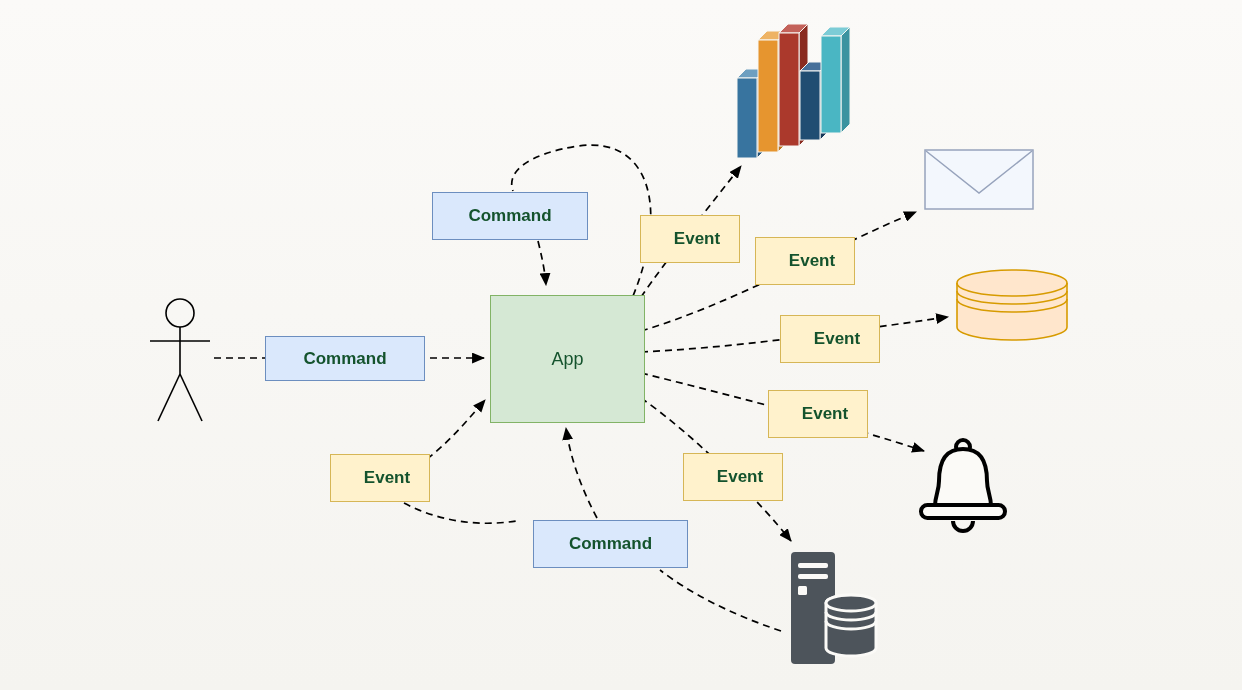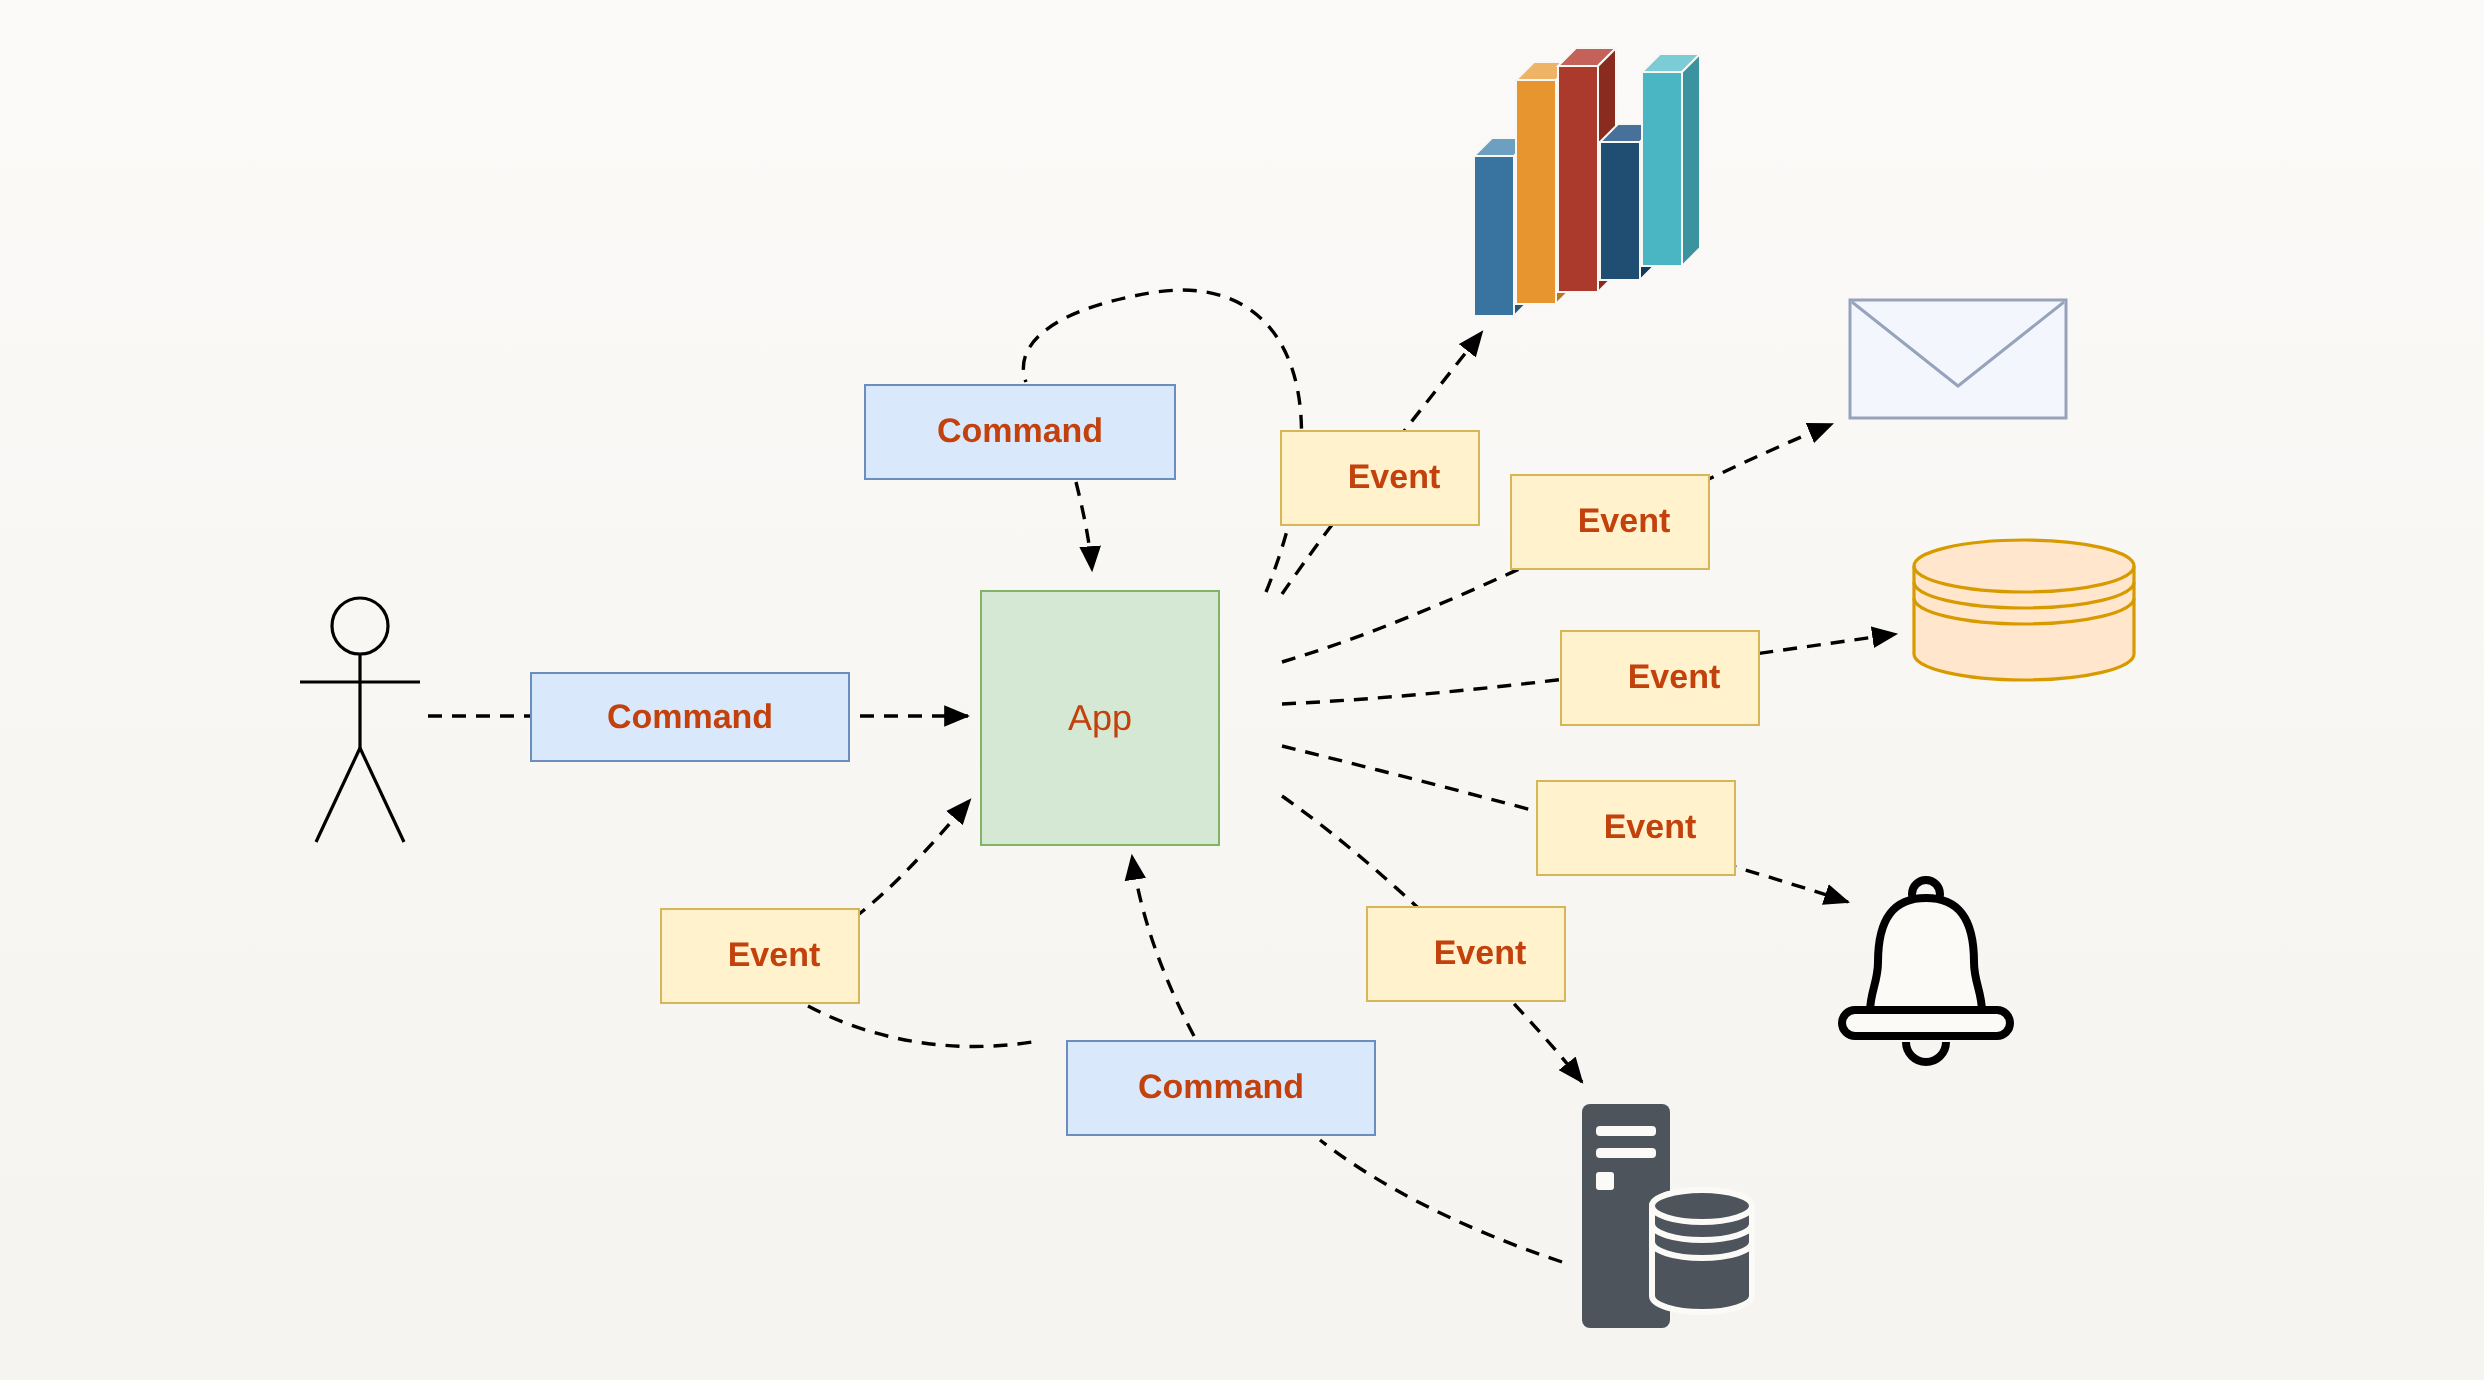--- a/index.html
+++ b/index.html
@@ -21,21 +21,21 @@
     top: 0;
   }
   .node {
     position: absolute;
     display: flex;
     align-items: center;
     justify-content: center;
     box-sizing: border-box;
     font-size: 17px;
     font-weight: bold;
-    color: #c2410c;
+    color: #14532d;
     text-align: center;
   }
   .command-node {
     background: #dae8fc;
     border: 1px solid #6c8ebf;
   }
   .event-node {
     background: #fff2cc;
     border: 1px solid #d6b656;
     padding-left: 14px;
@@ -128,21 +128,21 @@
       <rect x="798" y="563" width="30" height="5" rx="2" fill="#fbfaf7"></rect>
       <rect x="798" y="574" width="30" height="5" rx="2" fill="#fbfaf7"></rect>
       <rect x="798" y="586" width="9" height="9" rx="1.5" fill="#fbfaf7"></rect>
       <path d="M 826 603 L 826 648 A 25 8 0 0 0 876 648 L 876 603 A 25 8 0 0 0 826 603 Z" fill="#4d545b" stroke="#fbfaf7" stroke-width="3"></path>
       <ellipse cx="851" cy="603" rx="25" ry="8" fill="#4d545b" stroke="#fbfaf7" stroke-width="3"></ellipse>
       <path d="M 826 612 A 25 8 0 0 0 876 612" fill="none" stroke="#fbfaf7" stroke-width="3"></path>
       <path d="M 826 621 A 25 8 0 0 0 876 621" fill="none" stroke="#fbfaf7" stroke-width="3"></path>
     </g>
   </svg>
 
-  <div class="node app-node" style="left:490px; top:295px; width:120px; height:128px;">App</div>
+  <div class="node app-node" style="left:490px; top:295px; width:155px; height:128px;">App</div>
 
   <div class="node command-node" style="left:265px; top:336px; width:160px; height:45px;">Command</div>
   <div class="node command-node" style="left:432px; top:192px; width:156px; height:48px;">Command</div>
   <div class="node command-node" style="left:533px; top:520px; width:155px; height:48px;">Command</div>
 
   <div class="node event-node" style="left:640px; top:215px; width:100px; height:48px;">Event</div>
   <div class="node event-node" style="left:755px; top:237px; width:100px; height:48px;">Event</div>
   <div class="node event-node" style="left:780px; top:315px; width:100px; height:48px;">Event</div>
   <div class="node event-node" style="left:768px; top:390px; width:100px; height:48px;">Event</div>
   <div class="node event-node" style="left:683px; top:453px; width:100px; height:48px;">Event</div>

